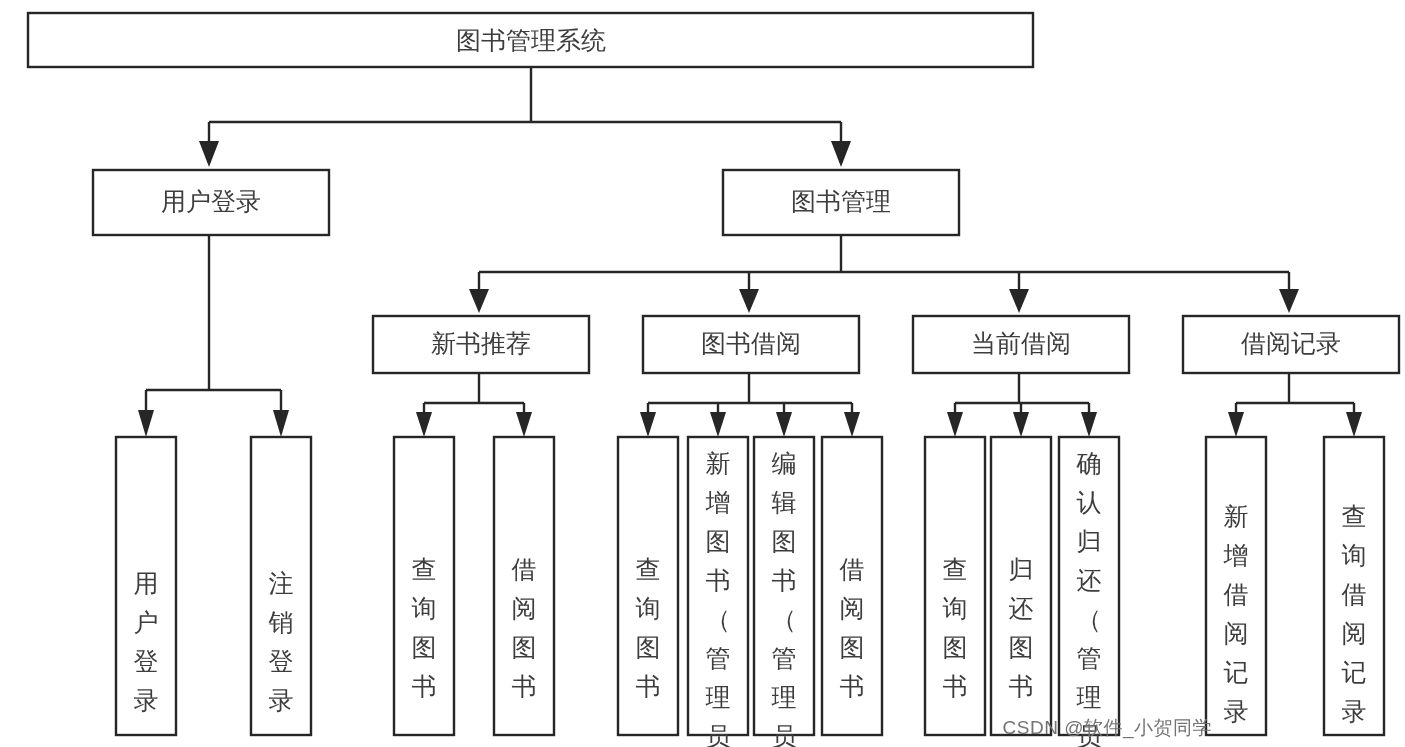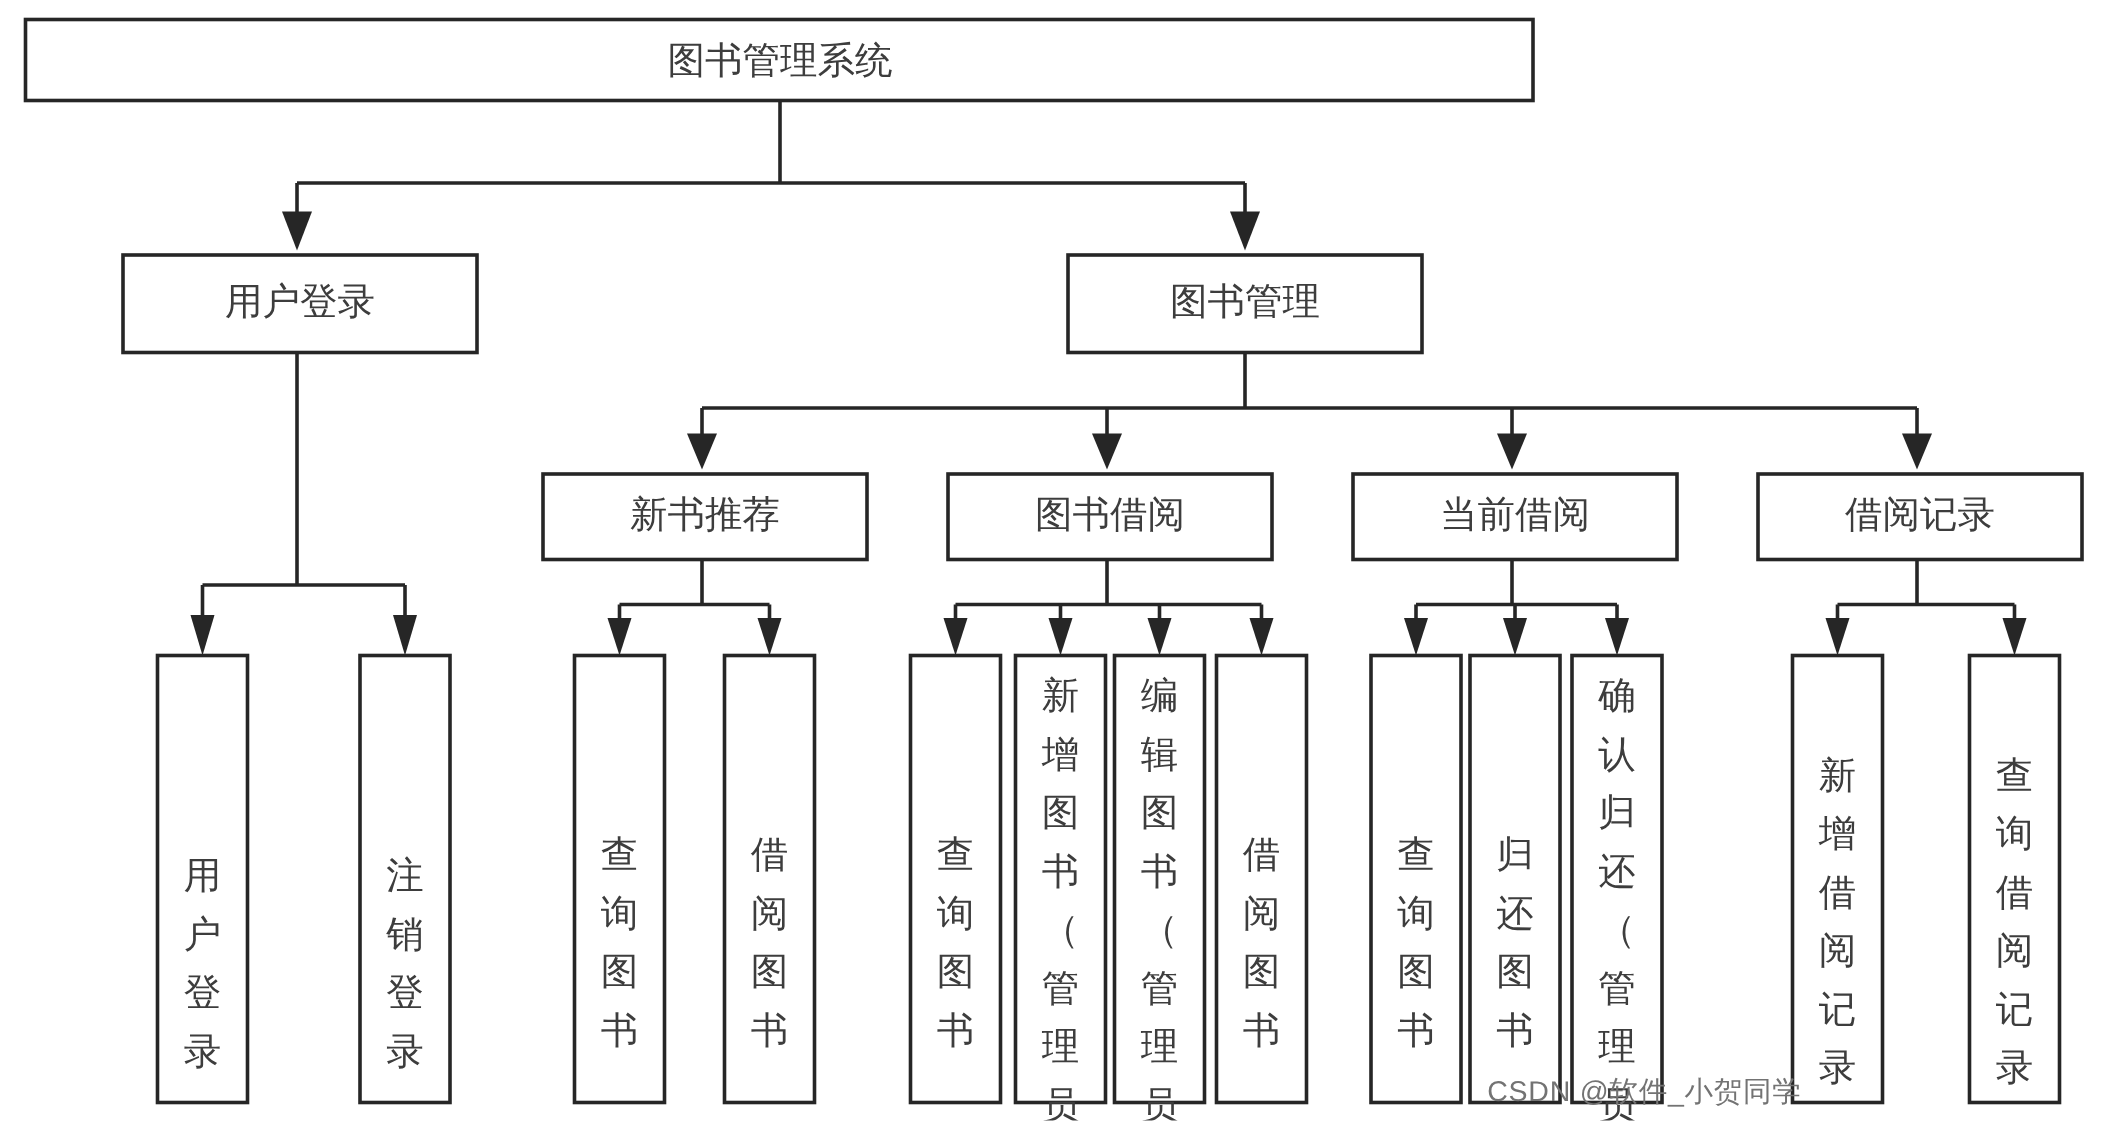--- a/index.html
+++ b/index.html
@@ -9,21 +9,21 @@
   }
   body {
     width: 1405px;
     height: 747px;
     font-family: "Liberation Sans", sans-serif;
     overflow: hidden;
     position: relative;
   }
   #diagram-root {
     position: absolute;
-    left: 0;
+    left: 11px;
     top: 0;
     width: 1209px;
     height: 747px;
   }
   svg.diagram {
     display: block;
     width: 1405px;
     height: 747px;
   }
   .node-box {

